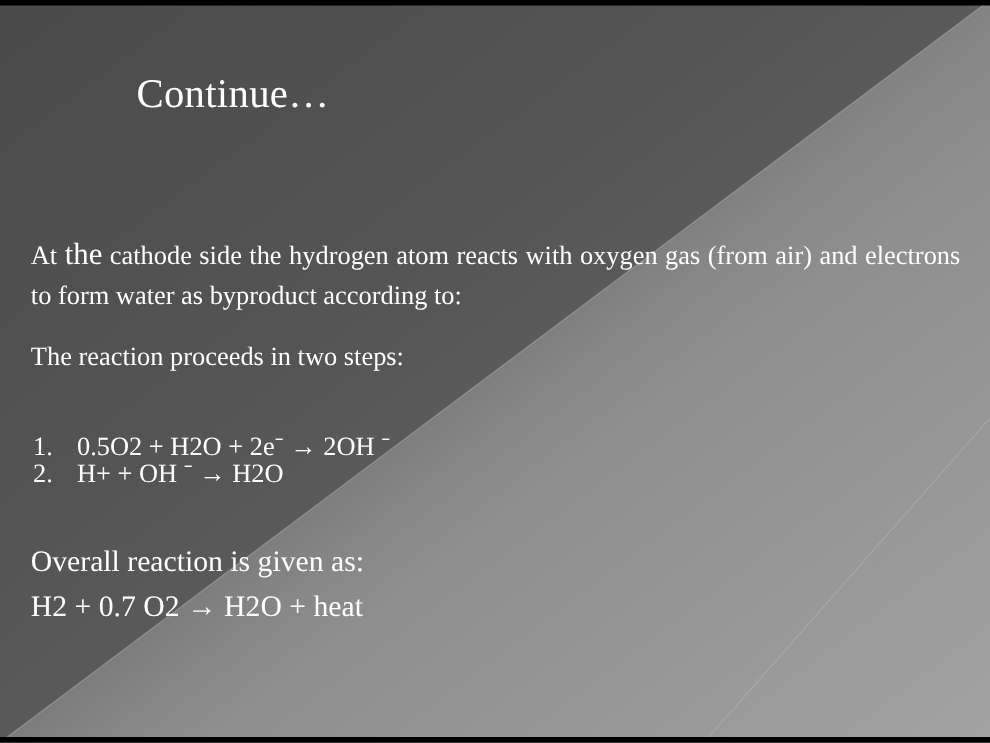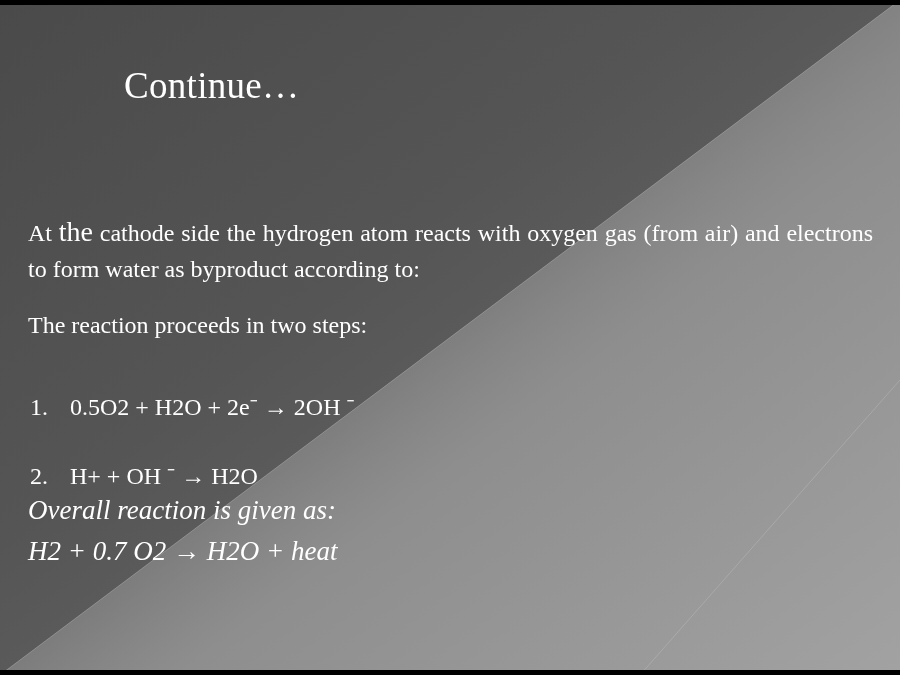--- a/index.html
+++ b/index.html
@@ -99,34 +99,33 @@
   }
 
   .reaction-item {
     position: absolute;
     left: 30px;
     font-size: 24px;
     line-height: 1.4;
     white-space: nowrap;
   }
   #reaction-1 { top: 362px; margin-top: 29px; }
-  #reaction-2 { top: 415px; margin-top: 45px; }
+  #reaction-2 { top: 415px; }
   .reaction-num {
     display: inline-block;
     width: 40px;
   }
 
   #overall-block {
     top: 490px;
     font-size: 27px;
     line-height: 1.52;
   }
   #overall-block div {
     white-space: nowrap;
-    font-style: italic;
   }
 </style>
 </head>
 <body>
 
 <div id="slide">
 
   <div id="bg-base"></div>
   <div id="bg-wedge-dark"></div>
   <div id="bg-wedge-light"></div>

